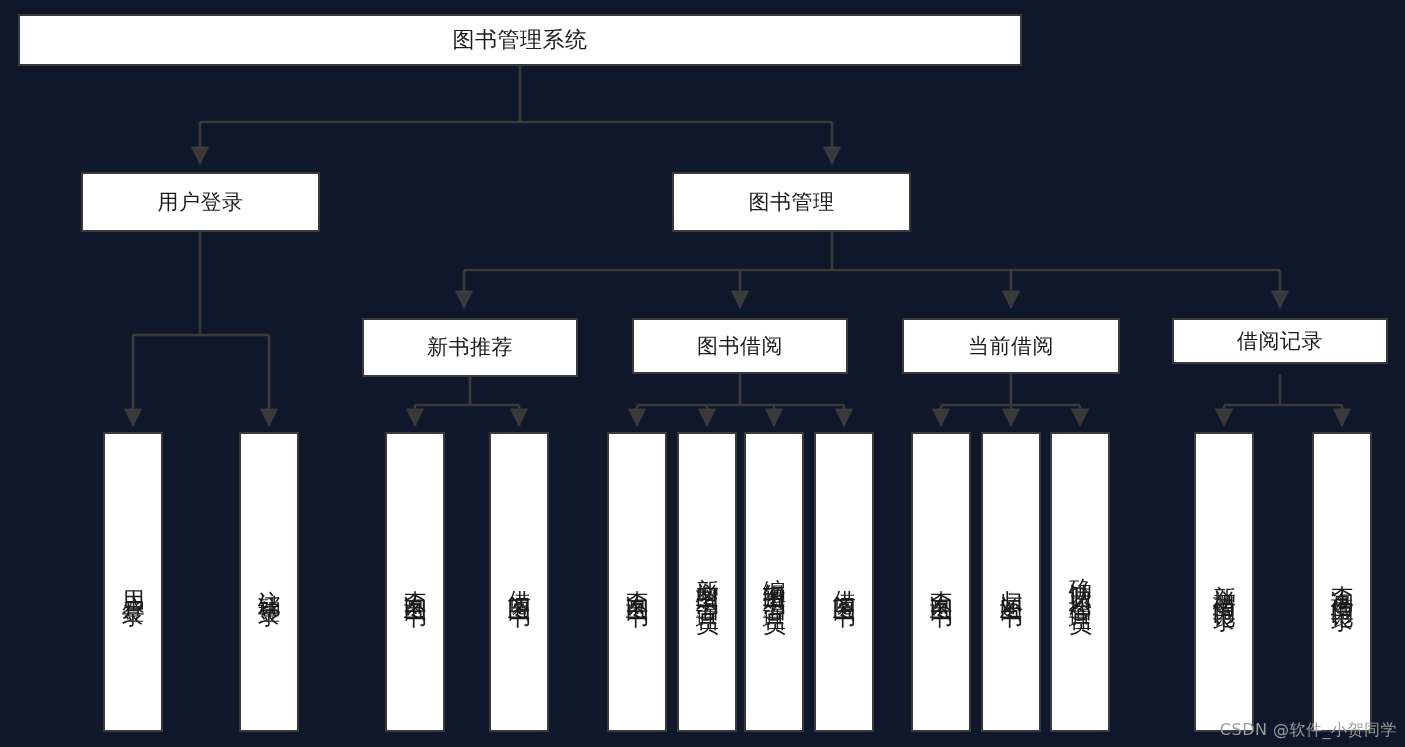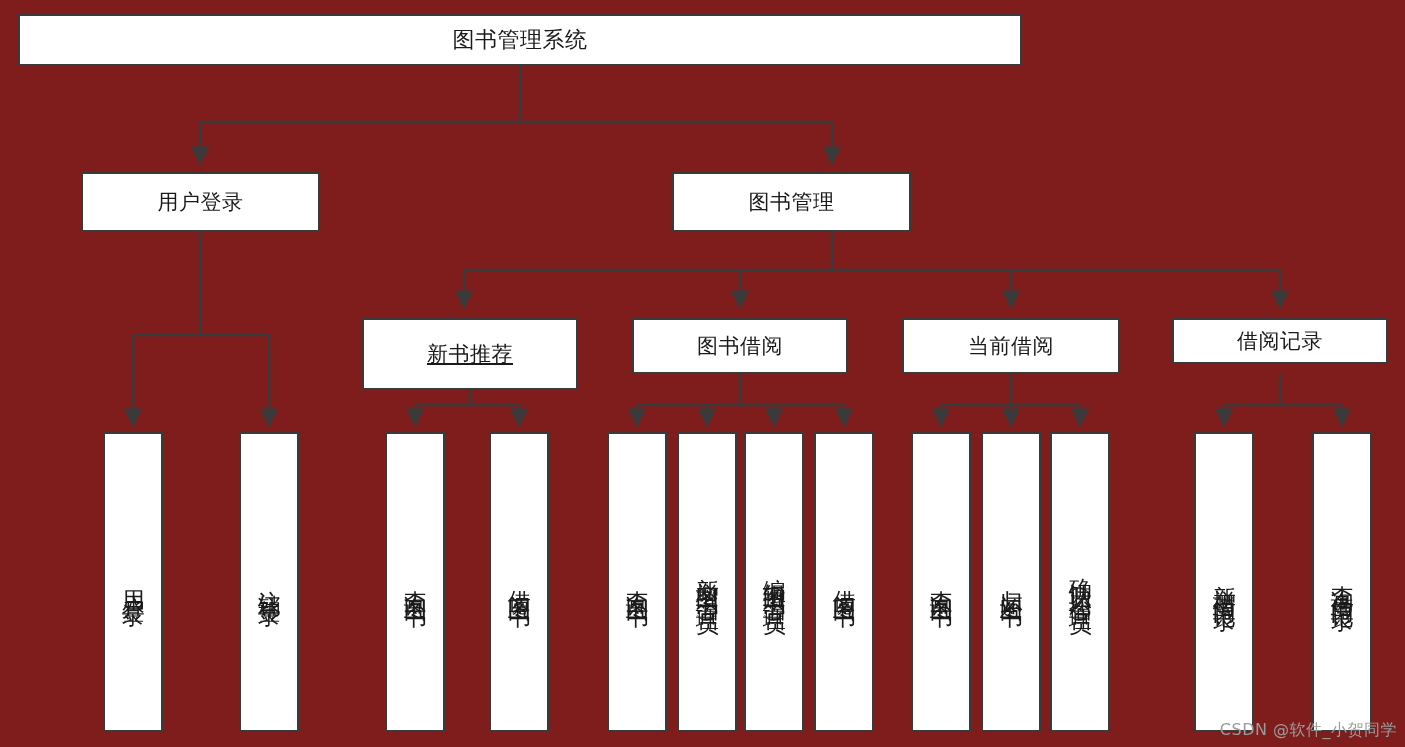--- a/index.html
+++ b/index.html
@@ -7,21 +7,21 @@
     padding: 0;
     background: #ffffff;
   }
   body {
     font-family: "DejaVu Sans", "Liberation Sans", sans-serif;
   }
   #canvas {
     position: relative;
     width: 1405px;
     height: 747px;
-    background: #7f1d1d;
+    background: #0f172a;
     overflow: hidden;
   }
   #wires {
     position: absolute;
     left: 0;
     top: 0;
     width: 1405px;
     height: 747px;
     pointer-events: none;
   }
@@ -132,21 +132,21 @@
     <span class="label">图书管理系统</span>
   </div>
 
   <div class="node horiz" style="left:81px; top:172px; width:239px; height:60px;">
     <span class="label">用户登录</span>
   </div>
   <div class="node horiz" style="left:672px; top:172px; width:239px; height:60px;">
     <span class="label">图书管理</span>
   </div>
 
-  <div class="node horiz" style="left:362px; top:318px; width:216px; height:72px;text-decoration:underline;">
+  <div class="node horiz" style="left:362px; top:318px; width:216px; height:59px;">
     <span class="label">新书推荐</span>
   </div>
   <div class="node horiz" style="left:632px; top:318px; width:216px; height:56px;">
     <span class="label">图书借阅</span>
   </div>
   <div class="node horiz" style="left:902px; top:318px; width:218px; height:56px;">
     <span class="label">当前借阅</span>
   </div>
   <div class="node horiz" style="left:1172px; top:318px; width:216px; height:46px;">
     <span class="label">借阅记录</span>

